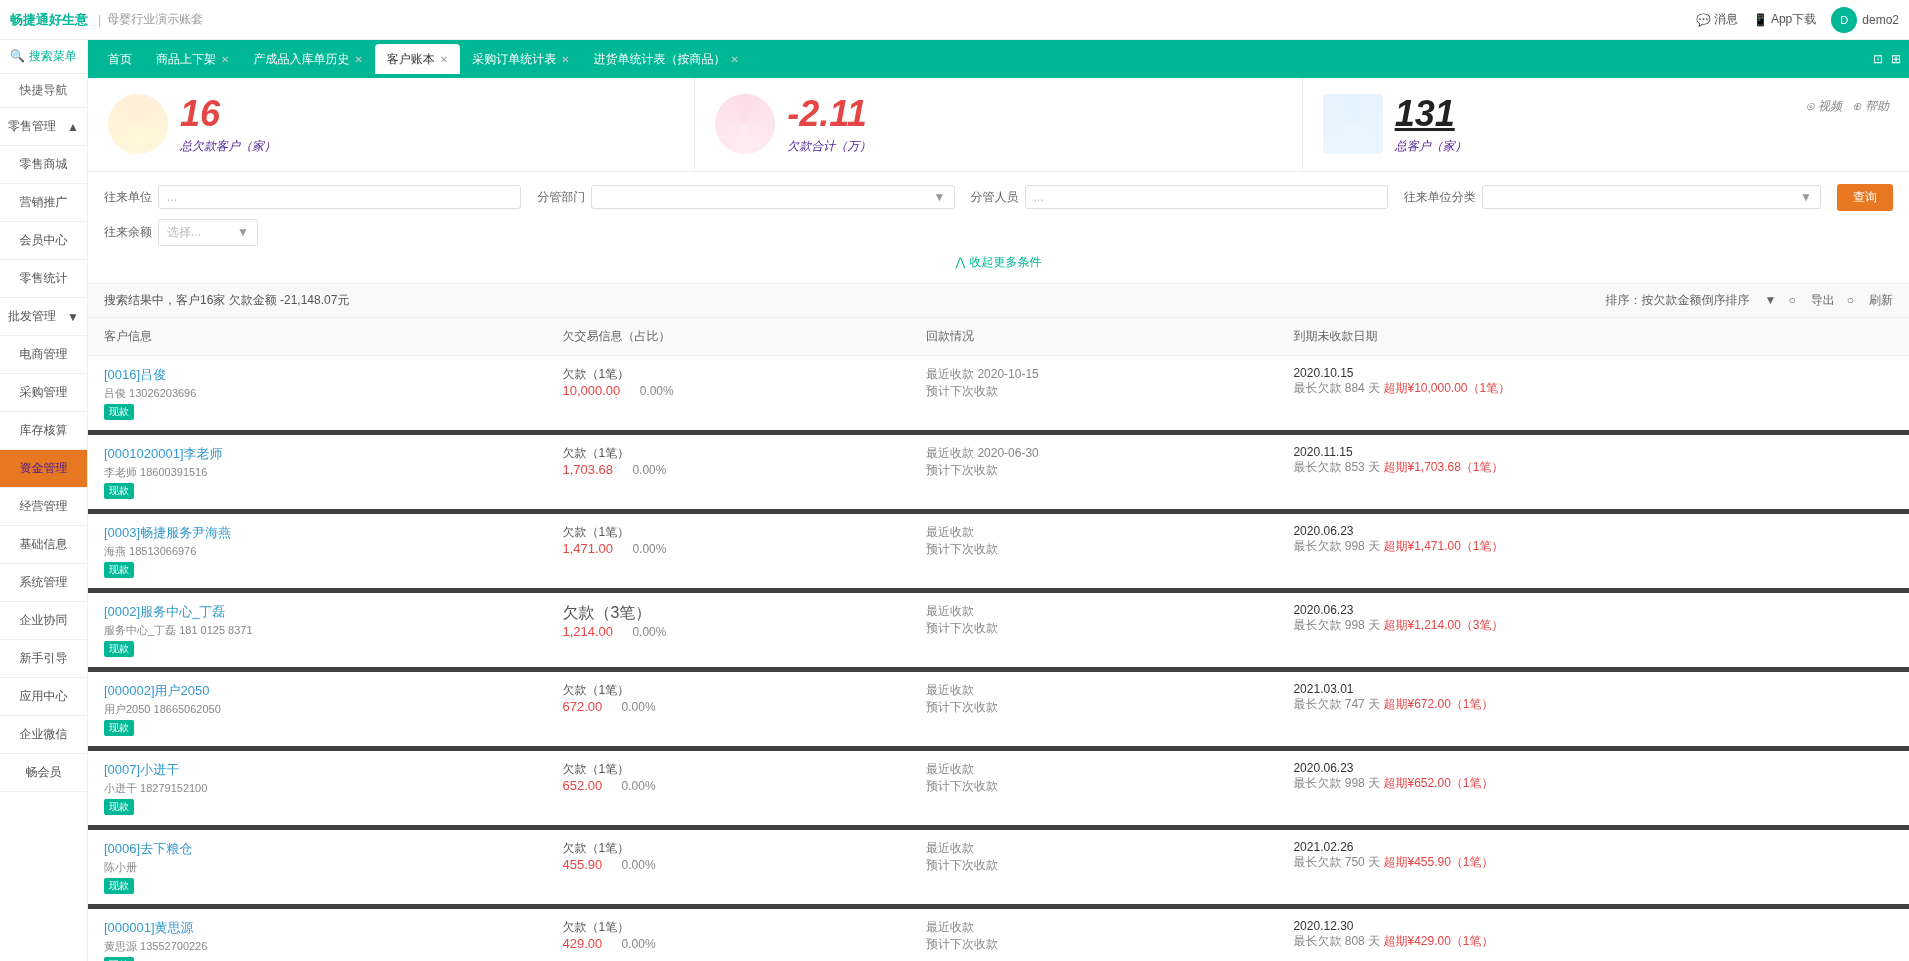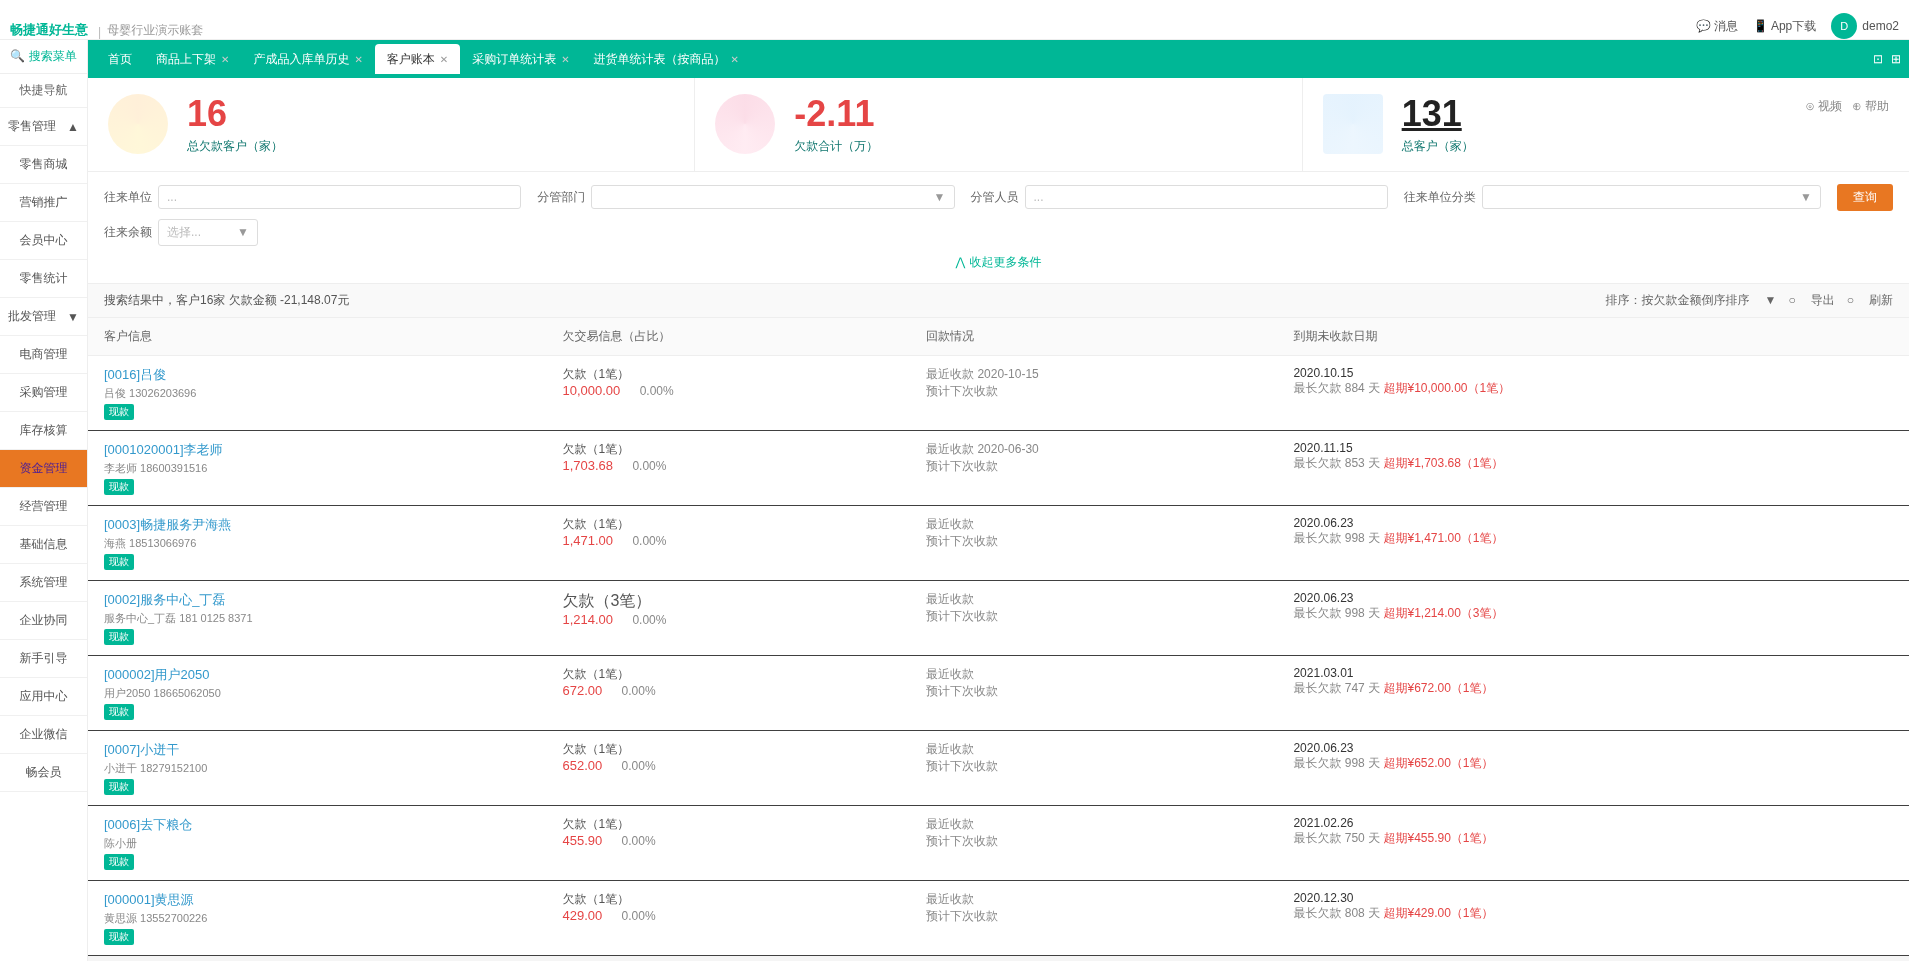--- a/index.html
+++ b/index.html
@@ -1,20 +1,20 @@
 <!DOCTYPE html>
 <html><head>
   <meta charset="utf-8">
   <style>
     * { box-sizing: border-box; margin: 0; padding: 0; font-family: 'Microsoft YaHei', Arial, sans-serif; }
     body { background: #f5f5f5; font-size: 12px; color: #333; overflow: hidden; height: 961px; }
 
     
     .app-wrapper { display: flex; flex-direction: column; height: 100%; }
-    .top-bar { display: flex; align-items: flex-end; background: #fff; height: 40px; padding: 0 10px; border-bottom: 1px solid #eee; }
+    .top-bar { display: flex; align-items: center; background: #fff; height: 40px; padding: 0 10px; border-bottom: 1px solid #eee; }
     .top-bar-logo { color: #00b796; font-weight: bold; font-size: 13px; margin-right: 10px; }
     .top-bar-subtitle { color: #999; font-size: 12px; margin-right: auto; }
     .top-bar-right { display: flex; align-items: center; gap: 15px; color: #555; font-size: 12px; }
     .top-bar-right span { cursor: pointer; display: flex; align-items: center; gap: 3px; }
     .avatar { width: 26px; height: 26px; border-radius: 50%; background: #00b796; display: flex; align-items: center; justify-content: center; color: #fff; font-size: 11px; }
 
     .main-layout { display: flex; flex: 1; overflow: hidden; }
 
     
     .sidebar { width: 88px; background: #fff; display: flex; flex-direction: column; border-right: 1px solid #eee; overflow-y: auto; }
@@ -30,30 +30,30 @@
     .tab.active { background: #fff; color: #333; }
     .tab-close { font-size: 10px; color: #ccc; cursor: pointer; }
     .tab.active .tab-close { color: #999; }
     .tab-bar-end { margin-left: auto; display: flex; gap: 8px; align-items: center; color: #fff; }
 
     
     .content-area { flex: 1; overflow: hidden; display: flex; flex-direction: column; background: #f5f5f5; }
 
     
     .stats-row { display: flex; background: #fff; border-bottom: 1px solid #eee; }
-    .stat-card { flex: 1; display: flex; align-items: center; padding: 16px 20px; gap: 19px; border-right: 1px solid #eee; }
+    .stat-card { flex: 1; display: flex; align-items: center; padding: 16px 20px; gap: 12px; border-right: 1px solid #eee; font-style: italic; }
     .stat-card:last-child { border-right: none; }
     .stat-icon { width: 56px; height: 56px; opacity: 0.2; }
     .stat-icon.orange { background: radial-gradient(circle, #ff9800 0%, transparent 70%); border-radius: 50%; }
     .stat-icon.pink { background: radial-gradient(circle, #e91e63 0%, transparent 70%); border-radius: 50%; }
     .stat-icon.blue { background: radial-gradient(circle, #2196f3 0%, transparent 70%); border-radius: 50%; }
     .stat-value { font-size: 36px; font-weight: bold; line-height: 1.1; }
     .stat-value.red { color: #e54545; }
     .stat-value.black { color: #222; }
-    .stat-label { font-size: 12px; color: #0f766e; margin-top: 4px; }
+    .stat-label { font-size: 12px; color: #4c1d95; margin-top: 4px; }
     .stat-top-right { margin-left: auto; display: flex; gap: 10px; font-size: 12px; color: #888; align-self: flex-start; margin-top: 4px; }
 
     
     .filter-area { background: #fff; padding: 12px 16px; border-bottom: 1px solid #eee; }
     .filter-row { display: flex; align-items: center; gap: 16px; margin-bottom: 8px; }
     .filter-item { display: flex; align-items: center; gap: 6px; flex: 1; }
     .filter-label { font-size: 12px; color: #666; white-space: nowrap; }
     .filter-input { flex: 1; border: 1px solid #ddd; border-radius: 3px; padding: 4px 8px; font-size: 12px; color: #999; display: flex; align-items: center; justify-content: space-between; cursor: pointer; min-width: 0; }
     .filter-input-text { color: #bbb; }
     .filter-btn-orange { background: #e87722; color: #fff; border: none; border-radius: 3px; padding: 5px 16px; font-size: 12px; cursor: pointer; }
@@ -61,21 +61,21 @@
 
     
     .results-bar { display: flex; align-items: center; justify-content: space-between; padding: 8px 16px; background: #f9f9f9; border-bottom: 1px solid #eee; font-size: 12px; color: #555; }
     .results-bar-right { display: flex; align-items: center; gap: 12px; color: #666; }
     .results-bar-right span { cursor: pointer; display: flex; align-items: center; gap: 15px; }
 
     
     .table-container { flex: 1; overflow-y: auto; }
     table { width: 100%; border-collapse: collapse; background: #fff; }
     thead th { padding: 10px 16px; font-size: 12px; color: #666; font-weight: normal; background: #fafafa; border-bottom: 1px solid #eee; text-align: left; }
-    tbody tr { border-bottom: 1px solid #404040; }
+    tbody tr { border-bottom: 5px solid #404040; }
     td { padding: 10px 16px; font-size: 12px; vertical-align: top; }
     .customer-name-link { color: #3399cc; cursor: pointer; font-size: 13px; }
     .customer-sub { color: #888; font-size: 11px; margin-top: 2px; }
     .badge-xian { display: inline-block; background: #00b796; color: #fff; font-size: 10px; padding: 1px 5px; border-radius: 2px; margin-top: 3px; }
     .amount-red { color: #e54545; font-size: 13px; }
     .amount-pct { color: #888; margin-left: 16px; font-size: 12px; }
     .collect-info { color: #888; font-size: 12px; }
     .overdue-red { color: #e54545; font-size: 12px; cursor: pointer; }
     .date-overdue { font-size: 12px; color: #333; }
     .overdue-days { font-size: 12px; color: #888; }

